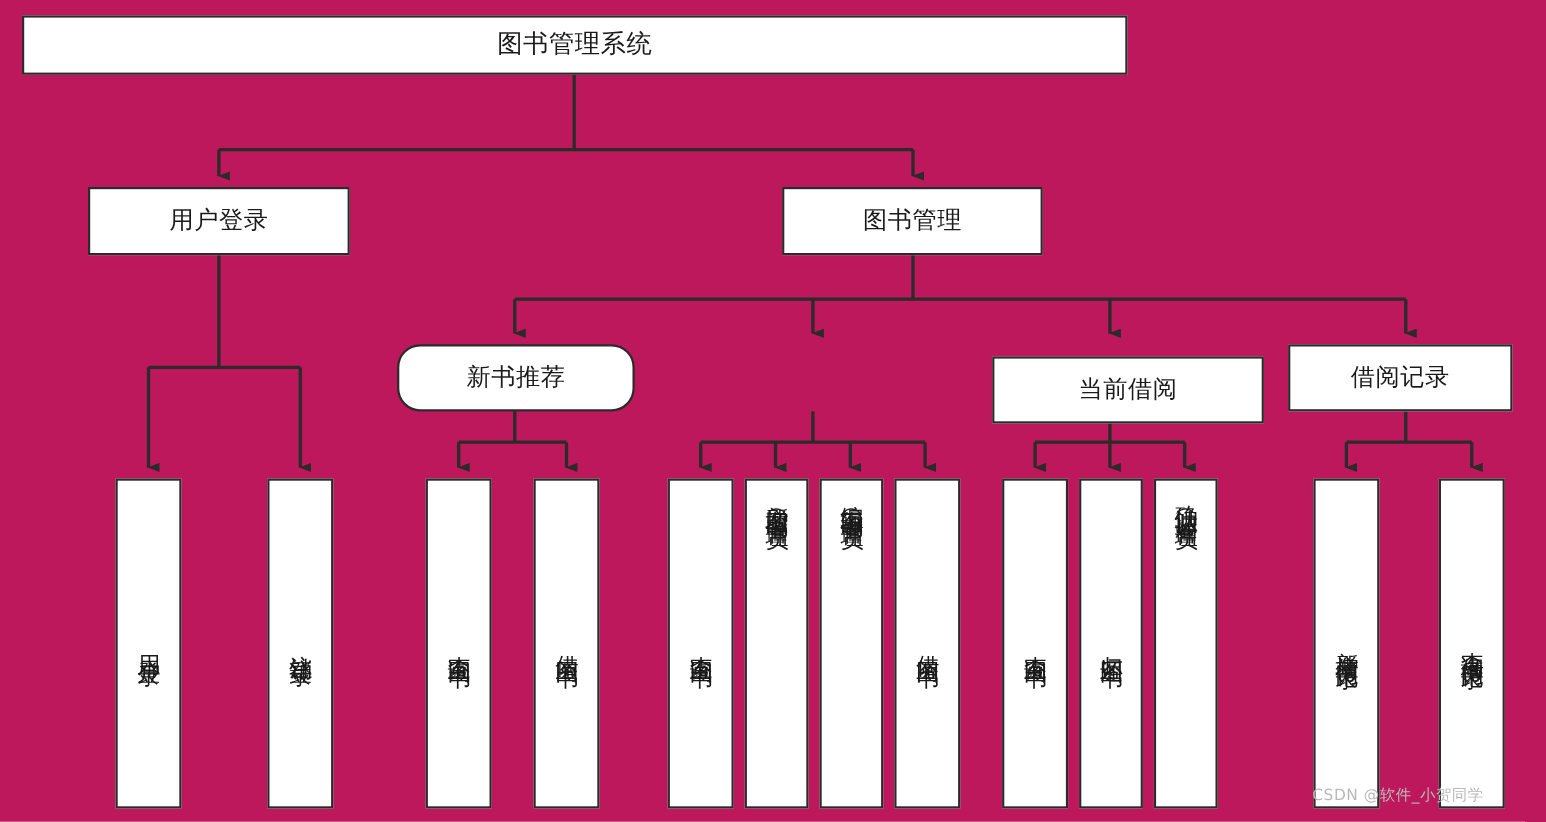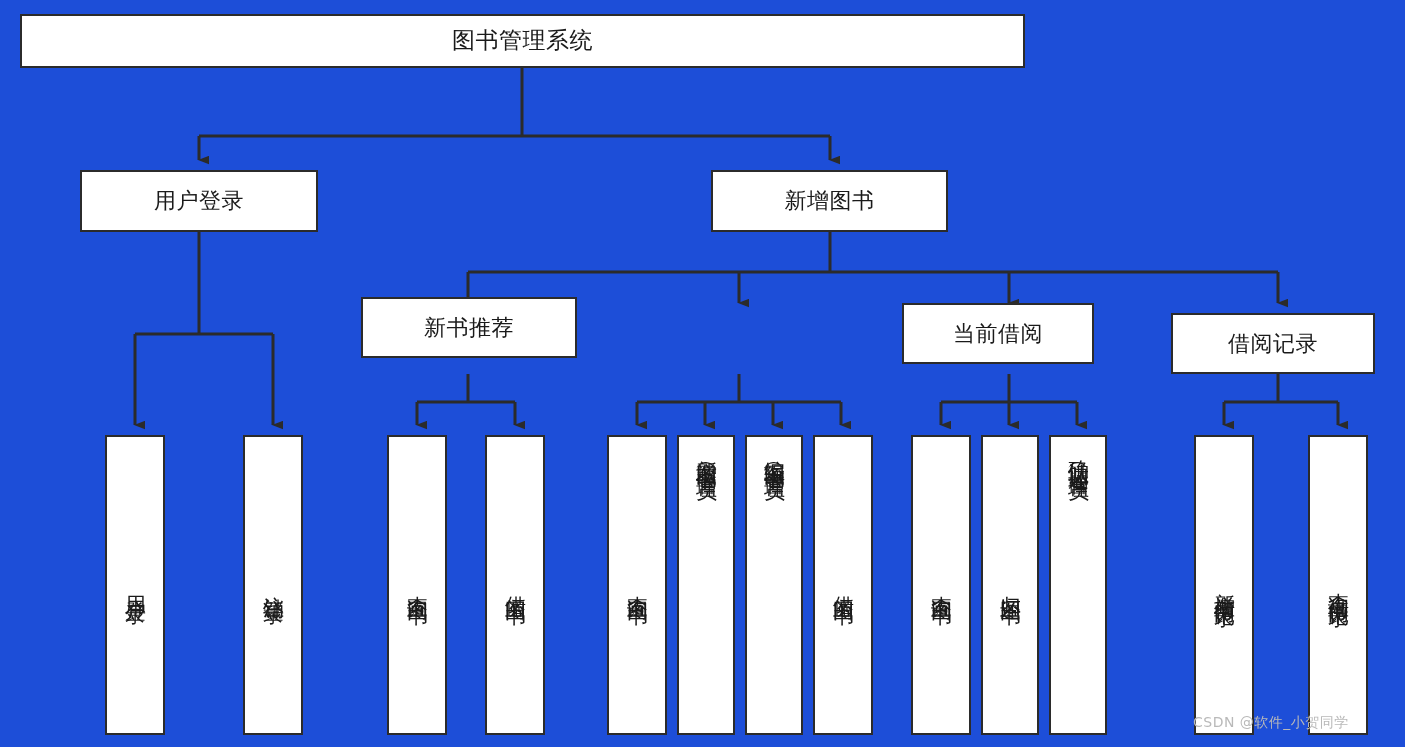--- a/index.html
+++ b/index.html
@@ -11,21 +11,21 @@
   body {
     font-family: "DejaVu Sans", "Liberation Sans", sans-serif;
     width: 1405px;
     height: 747px;
     overflow: hidden;
   }
   #diagram-root {
     position: relative;
     width: 1405px;
     height: 747px;
-    background: #1d4ed8;
+    background: #be185d;
   }
   #edges-layer {
     position: absolute;
     left: 0;
     top: 0;
     width: 1405px;
     height: 747px;
     pointer-events: none;
   }
   .node {
@@ -137,27 +137,27 @@
   </svg>
 
   <div class="node horiz root" style="left:20px; top:14px; width:1005px; height:54px;">
     <span class="node-label">图书管理系统</span>
   </div>
 
   <div class="node horiz" style="left:80px; top:170px; width:238px; height:62px;">
     <span class="node-label">用户登录</span>
   </div>
   <div class="node horiz" style="left:711px; top:170px; width:237px; height:62px;">
-    <span class="node-label">新增图书</span>
-  </div>
-
-  <div class="node horiz" style="left:361px; top:297px; width:216px; height:61px;">
+    <span class="node-label">图书管理</span>
+  </div>
+
+  <div class="node horiz" style="left:361px; top:313px; width:216px; height:61px;border-radius:21px;">
     <span class="node-label">新书推荐</span>
   </div>
-  <div class="node horiz" style="left:902px; top:303px; width:192px; height:61px;">
+  <div class="node horiz" style="left:902px; top:324px; width:247px; height:61px;">
     <span class="node-label">当前借阅</span>
   </div>
   <div class="node horiz" style="left:1171px; top:313px; width:204px; height:61px;">
     <span class="node-label">借阅记录</span>
   </div>
 
   <div class="node vert centered" style="left:105px; top:435px; width:60px; height:300px;">
     <span class="node-label">用户登录</span>
   </div>
   <div class="node vert centered" style="left:243px; top:435px; width:60px; height:300px;">

